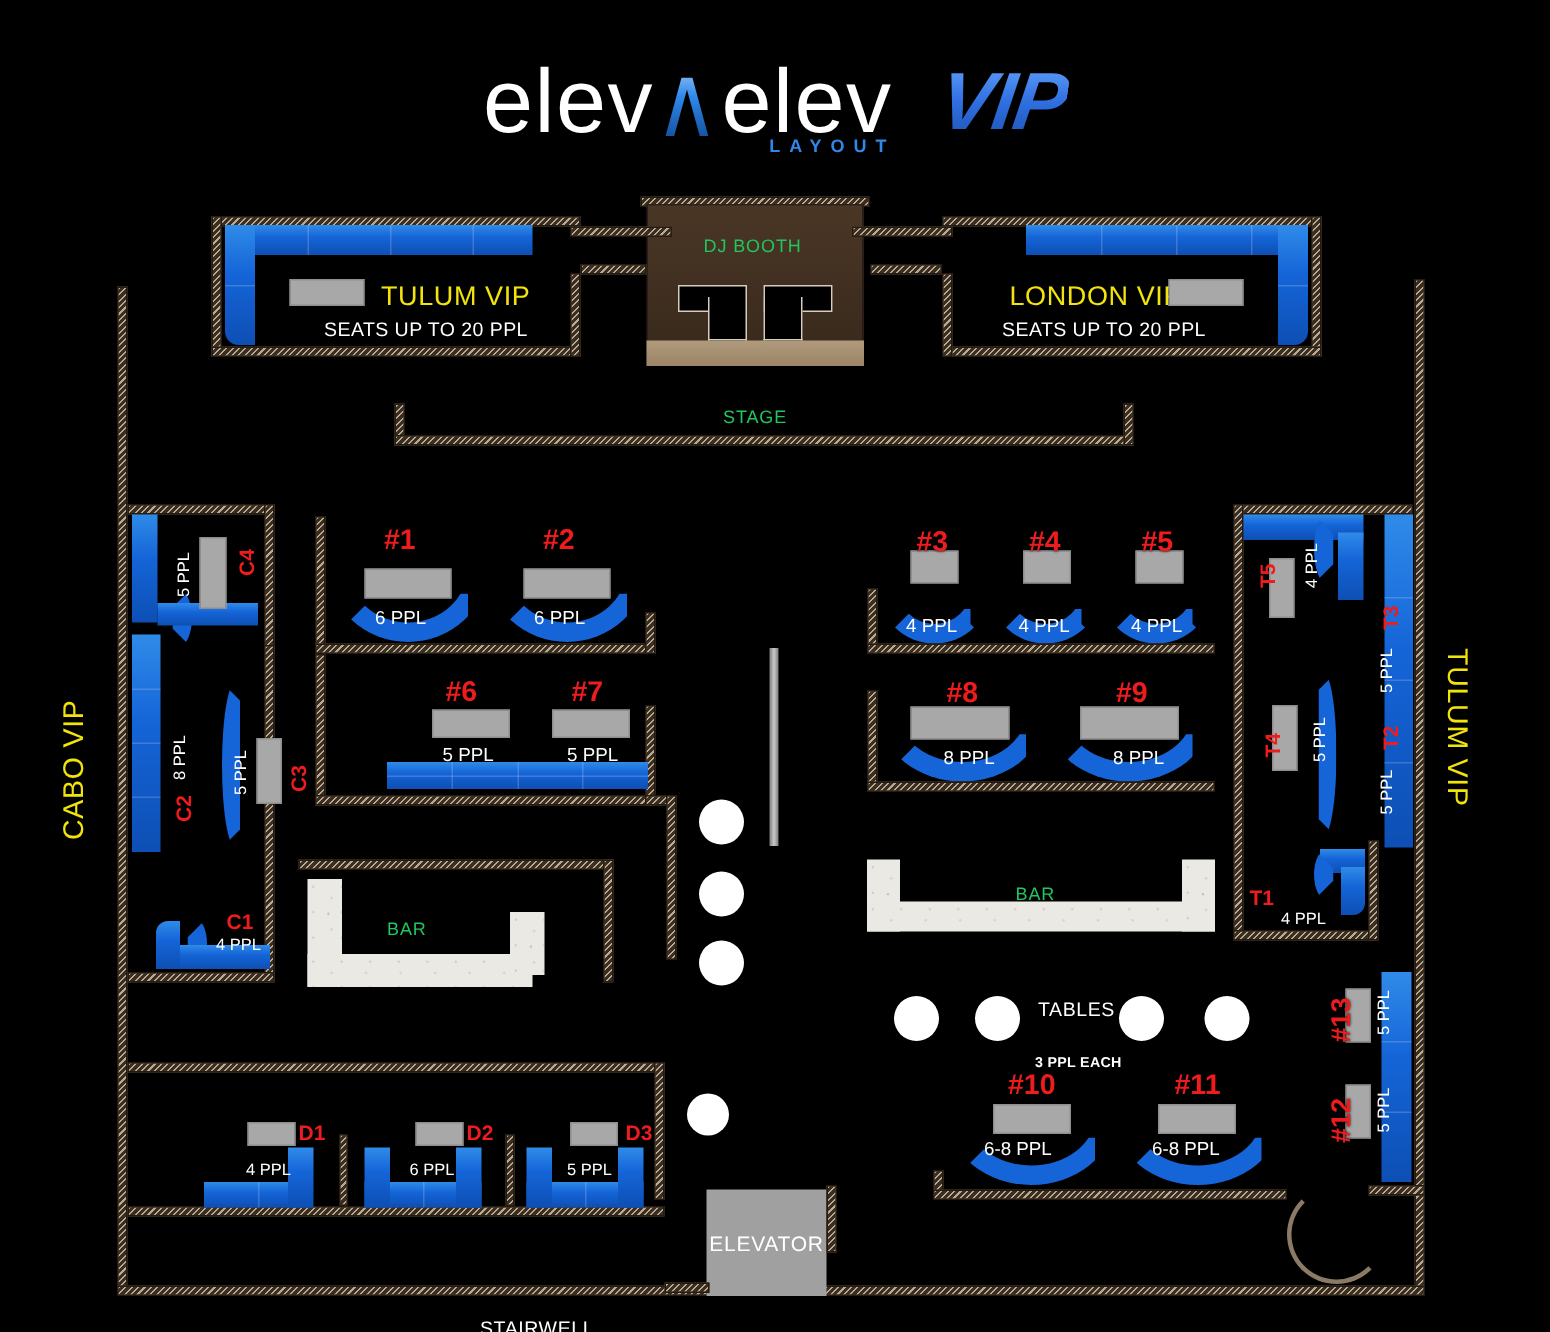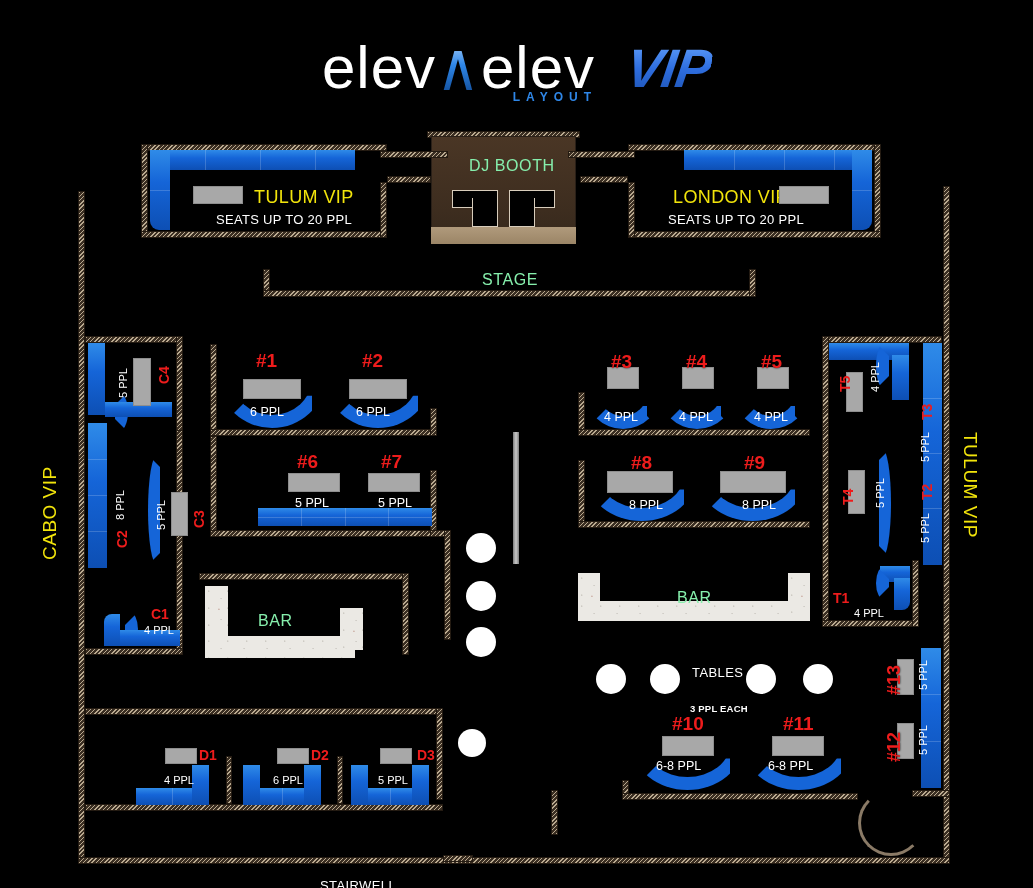--- a/index.html
+++ b/index.html
@@ -52,21 +52,21 @@
   .table-circle{position:absolute;background:#fff;border-radius:50%;}
 
   .lbl{position:absolute;white-space:nowrap;line-height:1;}
   .num{color:#ee1c1c;font-weight:700;font-size:19px;text-shadow:0 0 2px #000;}
   .num-sm{color:#ee1c1c;font-weight:700;font-size:14px;}
   .ppl{color:#ffffff;font-size:12.5px;font-weight:400;}
   .ppl-sm{color:#ffffff;font-size:11px;}
   .vip-name{color:#f2e40b;font-weight:500;font-size:18px;letter-spacing:.4px;}
   .vip-name-lg{color:#f2e40b;font-weight:500;font-size:19px;letter-spacing:.5px;}
   .seats-note{color:#fff;font-size:13px;letter-spacing:.3px;}
-  .white-lbl{color:#86efac;font-size:16px;letter-spacing:.6px;}
+  .white-lbl{color:#22c55e;font-size:12px;letter-spacing:.6px;}
   .white-lbl-sm{color:#fff;font-size:13px;letter-spacing:.4px;}
   .tiny{color:#fff;font-size:9.5px;font-weight:700;letter-spacing:.2px;margin-top:22px;}
 
   .rot90{transform:rotate(-90deg);transform-origin:left top;}
   .rot90cw{transform:rotate(90deg);transform-origin:left top;}
 
   .bar-solid{position:absolute;
     background:#ebe9e4;
     background-image:radial-gradient(circle at 20% 30%, rgba(120,110,100,.25) 0.5px, transparent 1px),
                      radial-gradient(circle at 70% 60%, rgba(120,110,100,.22) 0.5px, transparent 1px),
@@ -353,16 +353,19 @@
     <div class="seat-seg" style="left:39px;top:0;width:1px;height:17px;"></div>
   </div>
   <div class="seat" style="left:351px;top:765px;width:17px;height:40px;"></div>
   <div class="seat" style="left:412px;top:765px;width:17px;height:40px;"></div>
   <div class="table-rect" style="left:380px;top:748px;width:32px;height:16px;"></div>
   <div class="lbl num-sm" style="left:417px;top:748px;">D3</div>
   <div class="lbl ppl-sm" style="left:378px;top:775px;">5 PPL</div>
 
   <div class="lbl white-lbl-sm" style="left:320px;top:879px;">STAIRWELL</div>
 
+  <div class="elevator" style="left:471px;top:793px;width:80px;height:71px;">
+    <span>ELEVATOR</span>
+  </div>
   <div class="wall" style="left:443px;top:855px;width:30px;height:7px;"></div>
   <div class="wall" style="left:551px;top:790px;width:7px;height:45px;"></div>
 
 </div>
 
 </body></html>

